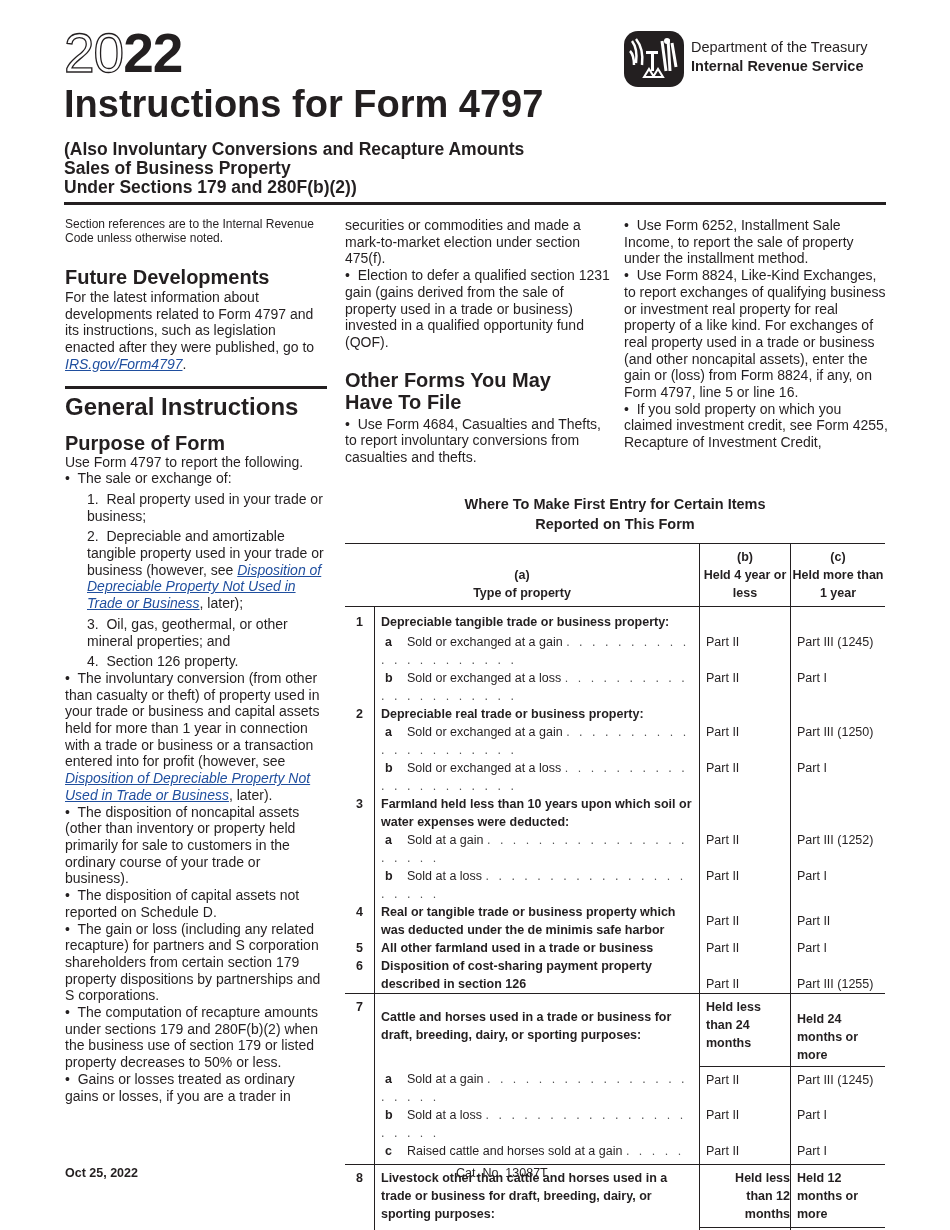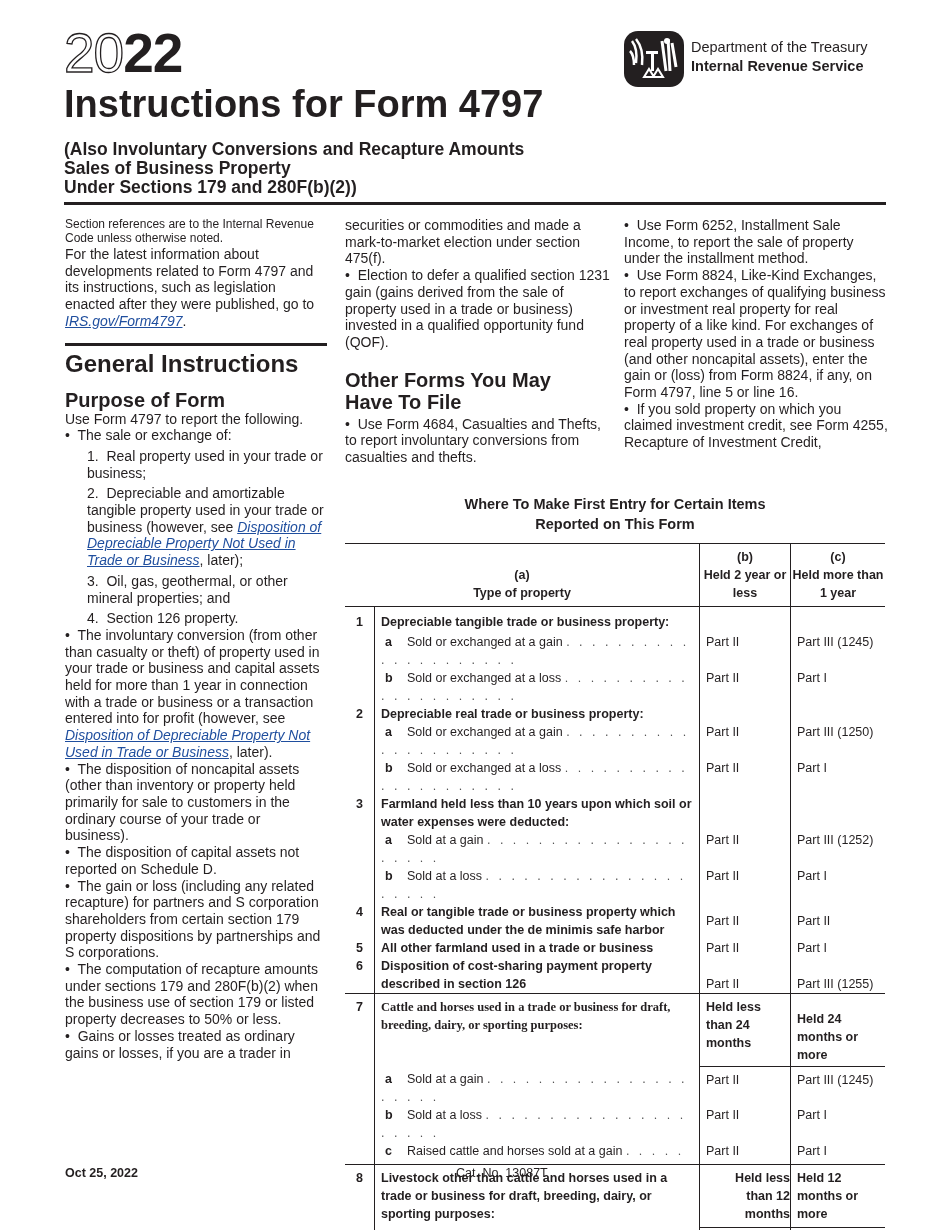--- a/index.html
+++ b/index.html
@@ -68,20 +68,21 @@
   <path d="M40 12 l4 30 M46 10 l2 32 M50 14 l4 24" stroke="#fff" stroke-width="3" fill="none"></path>
   <circle cx="45" cy="12" r="3" fill="#fff"></circle>
 </svg>
 <div class="abs agency">
   <div>Department of the Treasury</div>
   <div class="b">Internal Revenue Service</div>
 </div>
 
 <div class="col" style="left:65px; top:217px; width:262px;">
   <p class="small">Section references are to the Internal Revenue Code unless otherwise noted.</p>
+  <h2 class="sec" style="margin-top:21px;">Future Developments</h2>
   <p style="margin-top:1px;"><span>For the latest information about developments related to Form 4797 and its instructions, such as legislation enacted after they were published, go to</span> <a class="lnk" href="#">IRS.gov/Form4797</a>.</p>
   <div class="rule" style="margin-top:13px;"></div>
   <h1 class="sec" style="margin-top:4px;">General Instructions</h1>
   <h2 class="sec" style="margin-top:11px;">Purpose of Form</h2>
   <p>Use Form 4797 to report the following.</p>
   <p>•&nbsp; <span>The sale or exchange of:</span></p>
   <p class="num" style="margin-top:4px;">1.&nbsp;&nbsp;Real property used in your trade or business;</p>
   <p class="num" style="margin-top:4px;"><span>2.&nbsp;&nbsp;Depreciable and amortizable tangible property used in your trade or business (however, see</span> <a class="lnk" href="#">Disposition of Depreciable Property Not Used in Trade or Business</a><span>, later);</span></p>
   <p class="num" style="margin-top:4px;">3.&nbsp;&nbsp;Oil, gas, geothermal, or other mineral properties; and</p>
   <p class="num" style="margin-top:4px;">4.&nbsp;&nbsp;Section 126 property.</p>
@@ -113,21 +114,21 @@
 
 <table class="ref">
   <tbody>
       <tr class="hdr-row">
     <th colspan="2" style="vertical-align:bottom;">
           <div>(a)</div>
           <div>Type of property</div>
         </th>
     <th class="c-b" style="padding-left:0 !important;">
           <div>(b)</div>
-          <div>Held 2 year or less</div>
+          <div>Held 4 year or less</div>
         </th>
     <th class="c-c" style="padding-left:0 !important;">
           <div>(c)</div>
           <div>Held more than 1 year</div>
         </th>
   </tr>
 
   <tr style="height:26px;">
     <td class="c-n" style="padding-top:6px;">1</td>
     <td class="c-a bold" style="padding-top:6px;">Depreciable tangible trade or business property:</td>
@@ -201,21 +202,21 @@
 
   <tr>
     <td class="c-n">6</td>
     <td class="c-a bold">Disposition of cost-sharing payment property described in section 126</td>
     <td class="c-b" style="vertical-align:bottom;">Part II</td>
     <td class="c-c" style="vertical-align:bottom;">Part III (1255)</td>
   </tr>
 
   <tr class="sep">
     <td class="c-n" style="padding-top:4px;">7</td>
-    <td class="c-a bold" style="padding-top:4px;font-family:Liberation Serif, serif;">Cattle and horses used in a trade or business for draft, breeding, dairy, or sporting purposes:</td>
+    <td class="c-a bold" style="padding-top:14px;">Cattle and horses used in a trade or business for draft, breeding, dairy, or sporting purposes:</td>
     <td class="c-b bold" style="padding-top:4px; padding-bottom:2px;">Held less than 24 months</td>
     <td class="c-c bold" style="padding-top:16px; padding-bottom:2px;">Held 24 months or more</td>
   </tr>
   <tr class="held-sep">
     <td class="c-n"></td>
     <td class="c-a" style="padding-top:4px;"><span class="lt">a</span><span>Sold at a gain</span> <span class="dots">. . . . . . . . . . . . . . . . . . . . .</span></td>
     <td class="c-b" style="padding-top:4px;">Part II</td>
     <td class="c-c" style="padding-top:4px;">Part III (1245)</td>
   </tr>
   <tr>

